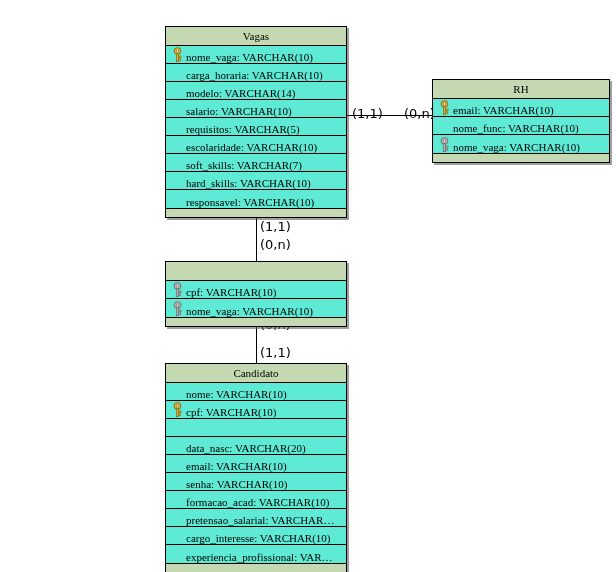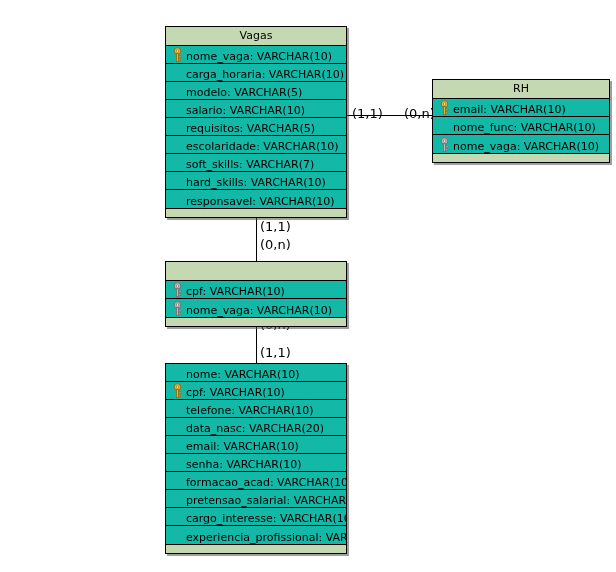--- a/index.html
+++ b/index.html
@@ -20,23 +20,24 @@
     position: absolute;
     left: 0; top: 0;
     width: 616px;
     height: 572px;
   }
 
   
   .entity {
     position: absolute;
     box-sizing: border-box;
-    background: #14b8a6;
+    background: #5eead4;
     border: 1px solid #000000;
     box-shadow: 2px 2px 0 0 rgba(80,80,80,0.55);
+    font-family: Liberation Serif, serif;
   }
   .entity-header {
     box-sizing: border-box;
     height: 19px;
     background: #c4d9b1;
     border-bottom: 1px solid #000000;
     text-align: center;
     font-size: 11px;
     color: #000000;
     line-height: 18px;
@@ -131,21 +132,21 @@
             </svg>
           </span>
           <span class="attr-name">nome_vaga: VARCHAR(10)</span>
         </div>
         <div class="attr">
           <span class="keyslot"></span>
           <span class="attr-name">carga_horaria: VARCHAR(10)</span>
         </div>
         <div class="attr">
           <span class="keyslot"></span>
-          <span class="attr-name">modelo: VARCHAR(5)</span>
+          <span class="attr-name">modelo: VARCHAR(14)</span>
         </div>
         <div class="attr">
           <span class="keyslot"></span>
           <span class="attr-name">salario: VARCHAR(10)</span>
         </div>
         <div class="attr">
           <span class="keyslot"></span>
           <span class="attr-name">requisitos: VARCHAR(5)</span>
         </div>
         <div class="attr">
@@ -228,40 +229,40 @@
               <rect x="9.5" y="11.8" width="2.2" height="1.5" fill="#b8b8b8" stroke="#6f6f6f" stroke-width="0.7"></rect>
             </svg>
           </span>
           <span class="attr-name">nome_vaga: VARCHAR(10)</span>
         </div>
       </div>
     <div class="entity-footer"></div>
   </div>
 
   <div class="entity" style="left:165px; top:363px; width:182px;">
+    <div class="entity-header">Candidato</div>
     <div class="attr-list">
         <div class="attr">
           <span class="keyslot"></span>
           <span class="attr-name">nome: VARCHAR(10)</span>
         </div>
         <div class="attr">
           <span class="keyslot">
             <svg width="17" height="16" viewBox="0 0 17 16">
               <circle cx="8.5" cy="4" r="3.4" fill="#d9b546" stroke="#8a6d12" stroke-width="1"></circle>
               <circle cx="8.5" cy="4" r="1.2" fill="#ffffff" stroke="#8a6d12" stroke-width="0.7"></circle>
               <rect x="7.5" y="6.6" width="2" height="8" fill="#d9b546" stroke="#8a6d12" stroke-width="0.8"></rect>
               <rect x="9.5" y="9" width="2.6" height="1.6" fill="#d9b546" stroke="#8a6d12" stroke-width="0.7"></rect>
               <rect x="9.5" y="11.8" width="2.2" height="1.5" fill="#d9b546" stroke="#8a6d12" stroke-width="0.7"></rect>
             </svg>
           </span>
           <span class="attr-name">cpf: VARCHAR(10)</span>
         </div>
         <div class="attr">
           <span class="keyslot"></span>
-          <span class="attr-name">telefone: VARCHAR(10)</span>
         </div>
         <div class="attr">
           <span class="keyslot"></span>
           <span class="attr-name">data_nasc: VARCHAR(20)</span>
         </div>
         <div class="attr">
           <span class="keyslot"></span>
           <span class="attr-name">email: VARCHAR(10)</span>
         </div>
         <div class="attr">

